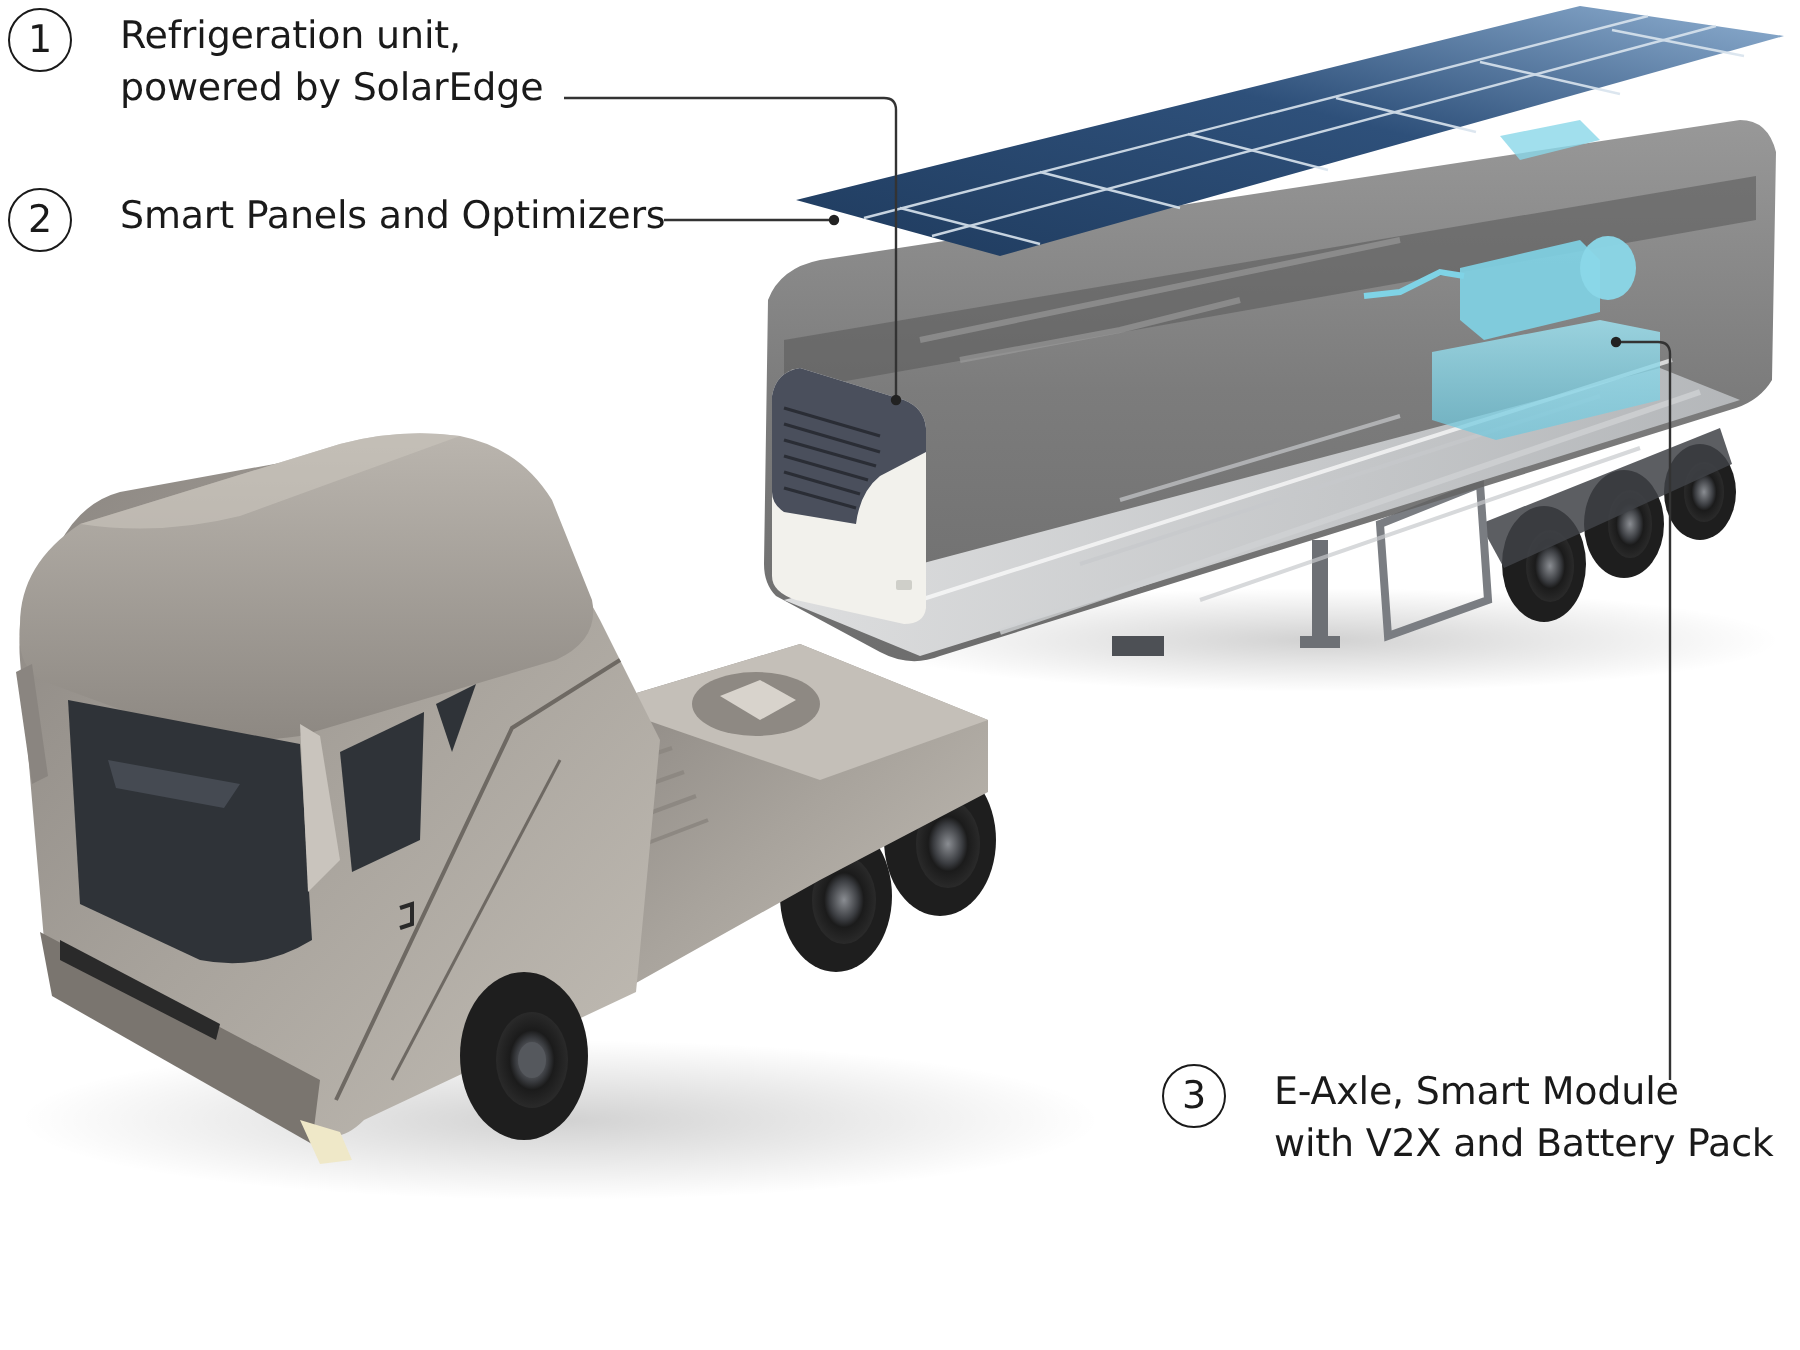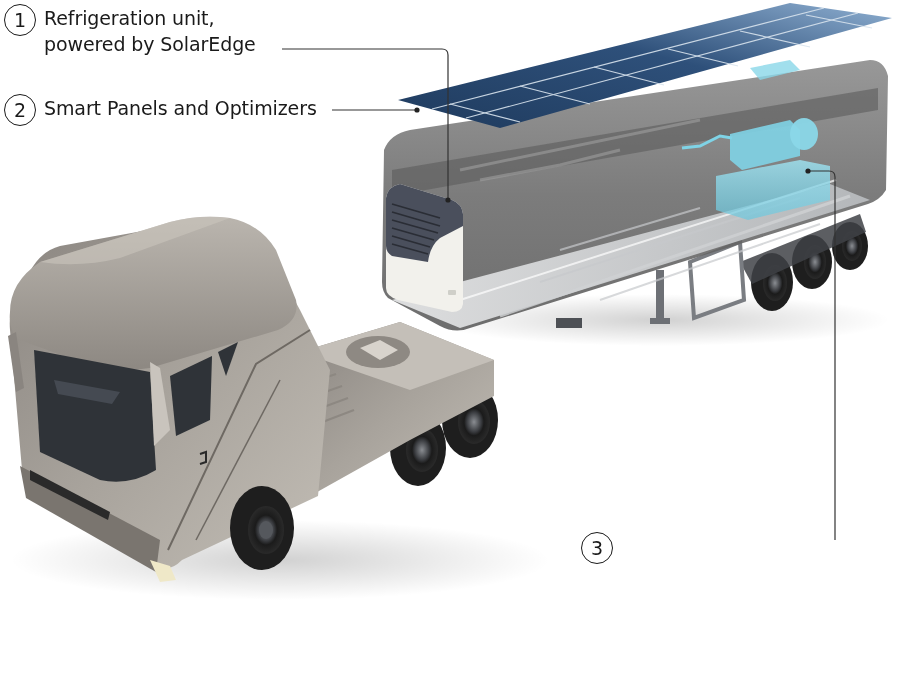--- a/index.html
+++ b/index.html
@@ -4,21 +4,21 @@
 <style>
   html, body { margin: 0; padding: 0; background: #ffffff; }
   body { width: 900px; height: 675px; position: relative; overflow: hidden;
          font-family: "DejaVu Sans", "Liberation Sans", sans-serif; color: #1a1a1a; }
   #scene { position: absolute; left: 0; top: 0; width: 900px; height: 675px; }
   .callout { position: absolute; display: flex; align-items: flex-start; }
   .badge { width: 32px; height: 32px; border: 1.6px solid #1a1a1a; border-radius: 50%;
            display: flex; align-items: center; justify-content: center;
            font-size: 19px; line-height: 1; box-sizing: border-box; flex: 0 0 auto;
            background: #fff; }
-  .label { margin-left: 8px; font-size: 19px; line-height: 26px; letter-spacing: -0.1px;
+  .label { margin-left: 24px; font-size: 19px; line-height: 26px; letter-spacing: -0.1px;
            white-space: pre-line; }
   #callout-1 { left: 4px; top: 4px; }
   #callout-2 { left: 4px; top: 94px; }
   #callout-3 { left: 581px; top: 532px; }
   #callout-1 .label, #callout-2 .label, #callout-3 .label { margin-top: 1px; }
 </style>
 </head>
 <body>
 
 <svg id="scene" viewBox="0 0 900 675" xmlns="http://www.w3.org/2000/svg">
@@ -197,13 +197,15 @@
 powered by SolarEdge</div>
 </div>
 
 <div class="callout" id="callout-2">
   <div class="badge">2</div>
   <div class="label">Smart Panels and Optimizers</div>
 </div>
 
 <div class="callout" id="callout-3">
   <div class="badge">3</div>
+  <div class="label">E-Axle, Smart Module
+with V2X and Battery Pack</div>
 </div>
 
 </body></html>

